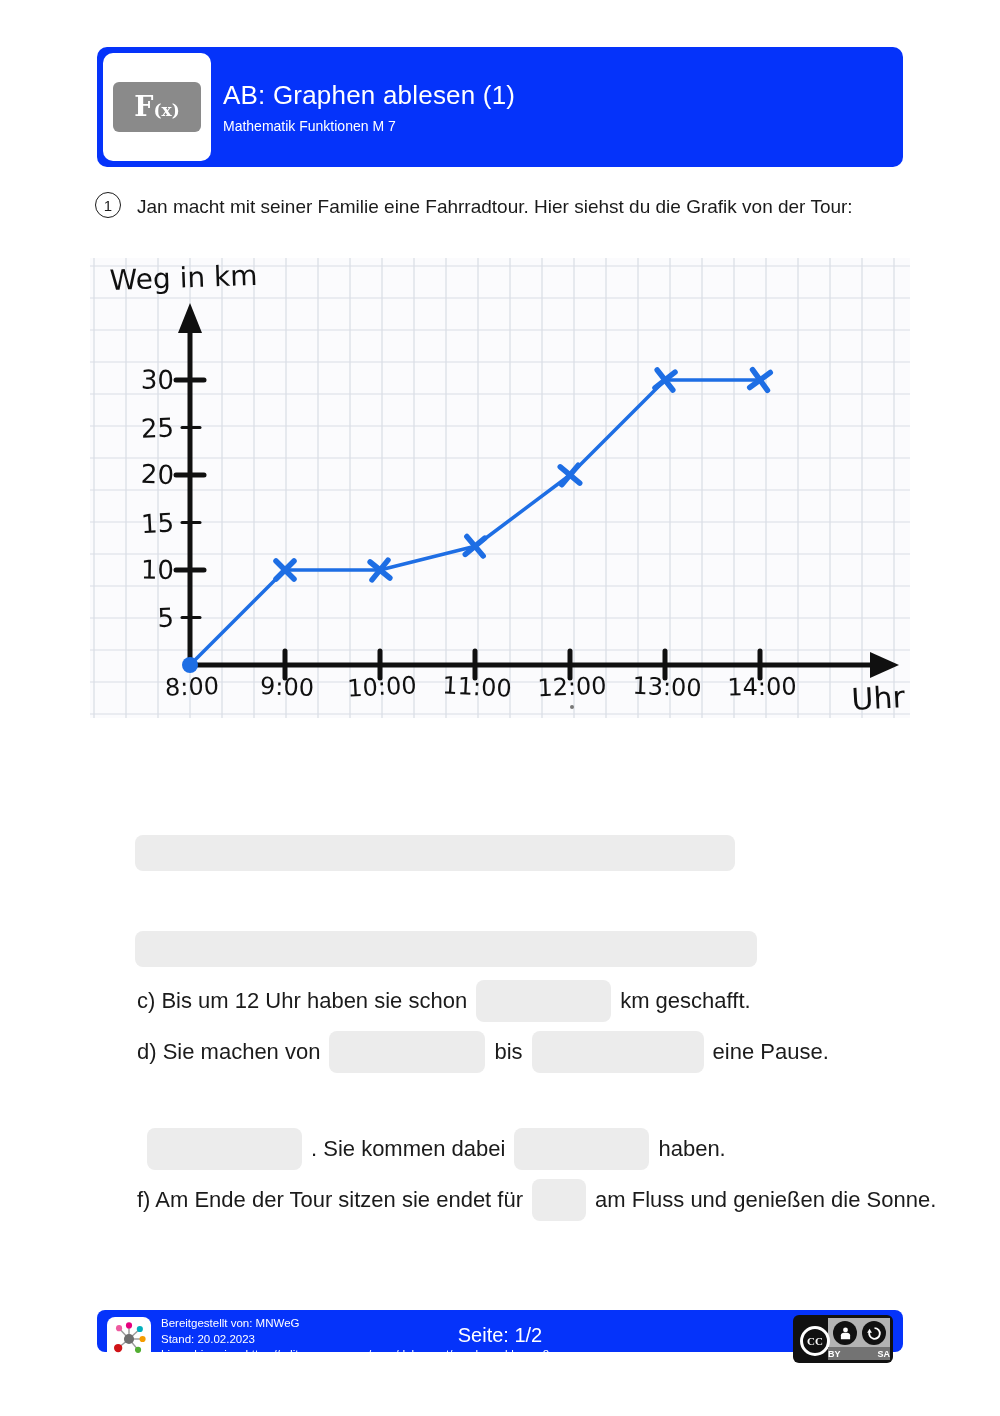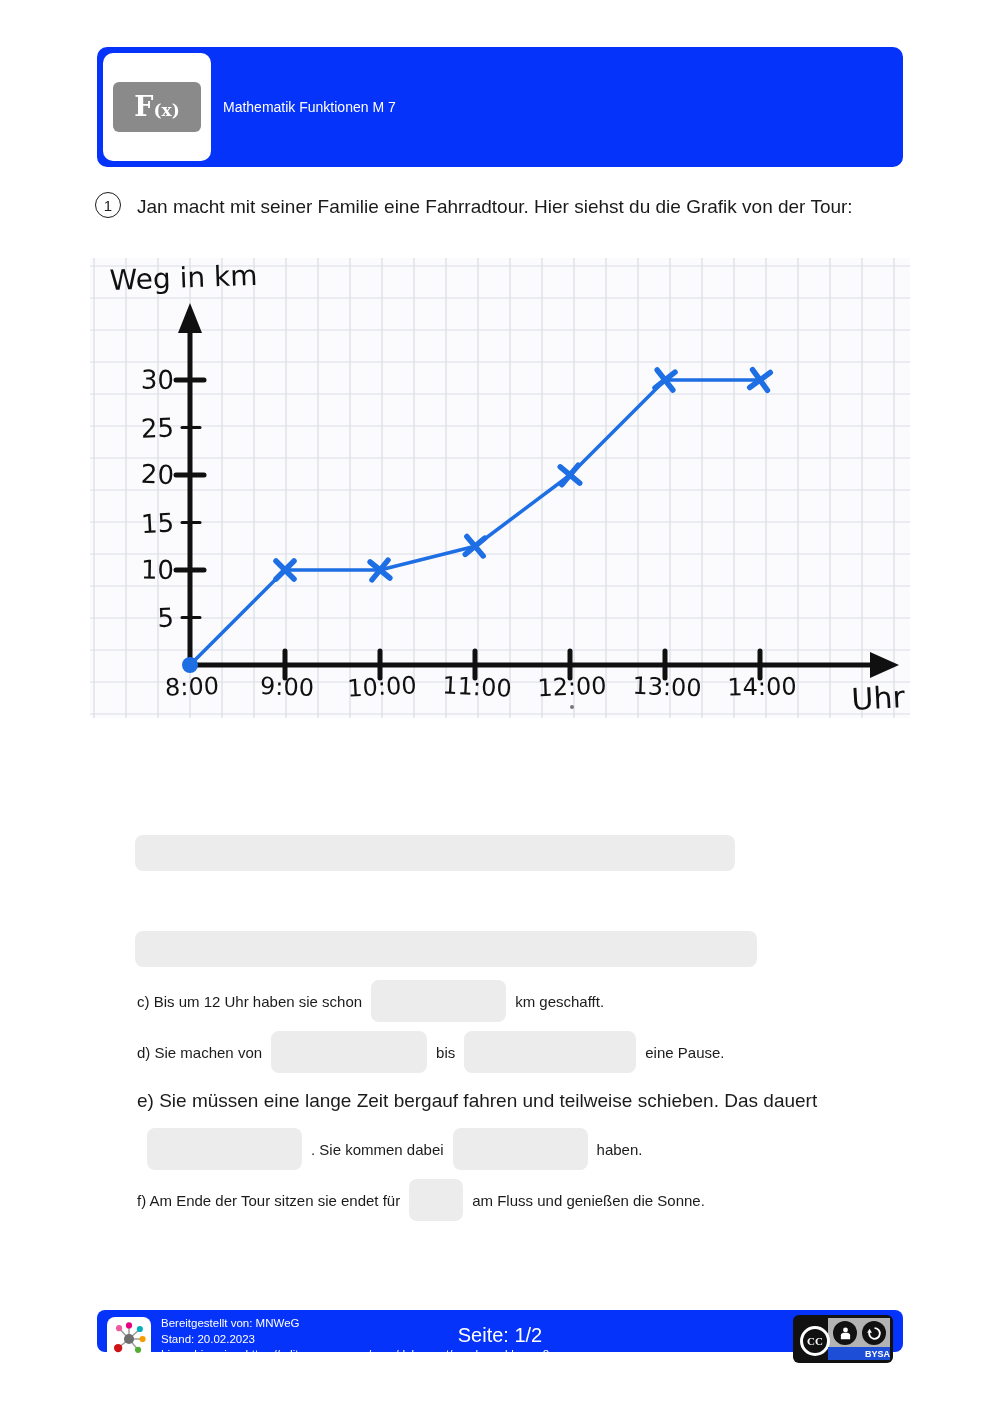--- a/index.html
+++ b/index.html
@@ -27,52 +27,53 @@
              font-size:15px;}
   .intro-text{display:block;margin-left:42px;width:746px;font-size:19px;line-height:33px;}
 
   
   .chart{position:absolute;left:90px;top:258px;width:820px;height:460px;}
   .hand{font-family:"DejaVu Sans",sans-serif;}
 
   
   .q-label{position:absolute;font-size:19px;line-height:24px;}
   .answer-box{position:absolute;background:#ececec;border-radius:8px;}
-  .q-row{position:absolute;display:flex;align-items:center;gap:9px;font-size:15px;height:42px;white-space:nowrap;justify-content:flex-end;}
+  .q-row{position:absolute;display:flex;align-items:center;gap:9px;font-size:22px;height:42px;white-space:nowrap;justify-content:flex-end;}
   .blank{height:42px;background:#ececec;border-radius:8px;flex:0 0 auto;}
 
   
   .footer{position:absolute;left:97px;top:1310px;width:806px;height:42px;border-radius:8px;color:#fff;}
   .footer-logo{position:absolute;left:10px;top:7px;width:44px;height:44px;background:#fff;border-radius:8px;
                display:flex;align-items:center;justify-content:center;}
   .footer-meta{position:absolute;left:64px;top:6px;font-size:11.5px;line-height:15.5px;}
   .footer-page{position:absolute;left:0;right:0;top:14px;text-align:center;font-size:20px;}
   .cc-badge{position:absolute;right:10px;top:5px;width:100px;height:48px;background:#111;border-radius:6px;}
   .cc-gray{position:absolute;right:3px;top:3px;width:62px;height:42px;background:#b3b3b3;}
   .cc-circle{position:absolute;left:7px;top:11px;width:24px;height:24px;border:3px solid #fff;border-radius:50%;
              display:flex;align-items:center;justify-content:center;font-size:11px;font-weight:bold;color:#fff;font-family:Liberation Serif, serif;}
   .cc-ic{position:absolute;top:6px;width:24px;height:24px;background:#111;border-radius:50%;
          display:flex;align-items:center;justify-content:center;}
   .cc-ic svg{width:17px;height:17px;}
-  .cc-strip{position:absolute;right:3px;bottom:3px;width:62px;height:13px;background:#1d4ed8;display:flex;
-            align-items:center;justify-content:flex-end;font-size:9px;font-weight:bold;color:#fff;}
+  .cc-strip{position:absolute;right:3px;bottom:3px;width:62px;height:13px;background:#737373;display:flex;
+            align-items:center;justify-content:space-between;font-size:9px;font-weight:bold;color:#fff;}
 </style>
 </head>
 <body>
 
 <div class="page">
 
   <div class="header accent" style="background: rgb(5, 51, 250);">
     <div class="header-logo">
       <div class="header-logo-inner">
         <span class="logo-f">F</span>
           <span class="logo-x">(x)</span>
       </div>
     </div>
     <div class="header-texts">
+      <div class="header-title">AB: Graphen ablesen (1)</div>
       <div class="header-subtitle">Mathematik Funktionen M 7</div>
     </div>
   </div>
 
   <div class="intro">
     <div class="intro-num">1</div>
     <span class="intro-text">Jan macht mit seiner Familie eine Fahrradtour. Hier siehst du die Grafik von der Tour:</span>
   </div>
 
   <svg class="chart" id="tour-chart" viewBox="0 0 820 460">
@@ -197,21 +198,20 @@
   </div>
 
   <div class="q-row" style="left:137px;top:1031px;">
     <span>d) Sie machen von</span>
     <span class="blank" style="width:156px;"></span>
     <span>bis</span>
     <span class="blank" style="width:172px;"></span>
     <span>eine Pause.</span>
   </div>
 
-  <div class="q-label" style="left:137px;top:1089px;">e) Sie müssen eine lange Zeit bergauf fahren und teilweise schieben. Das dauert</div>
   <div class="q-row" style="left:135px;top:1128px;padding-left:12px;">
     <span class="blank" style="width:155px;"></span>
     <span>. Sie kommen dabei</span>
     <span class="blank" style="width:135px;"></span>
     <span>haben.</span>
   </div>
 
   <div class="q-row" style="left:137px;top:1179px;">
     <span>f) Am Ende der Tour sitzen sie endet für</span>
     <span class="blank" style="width:54px;"></span>

